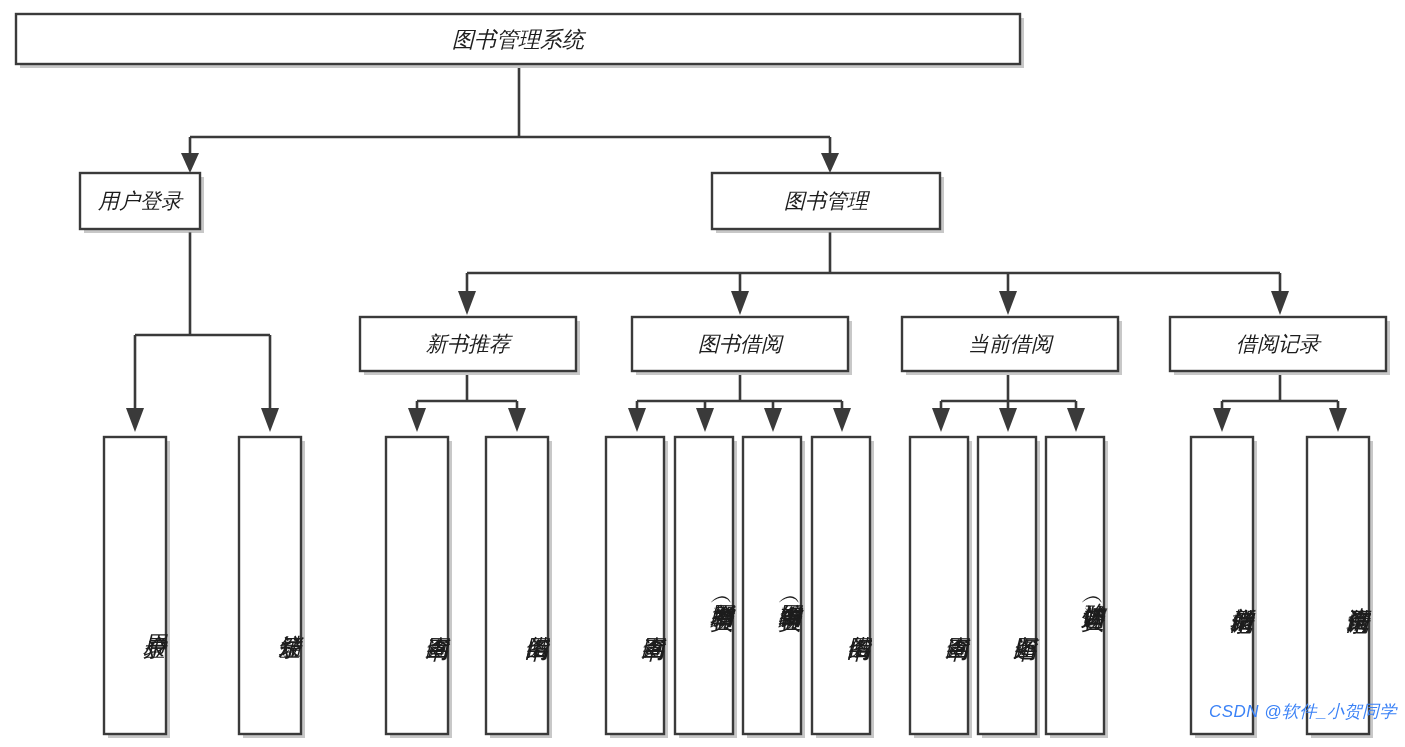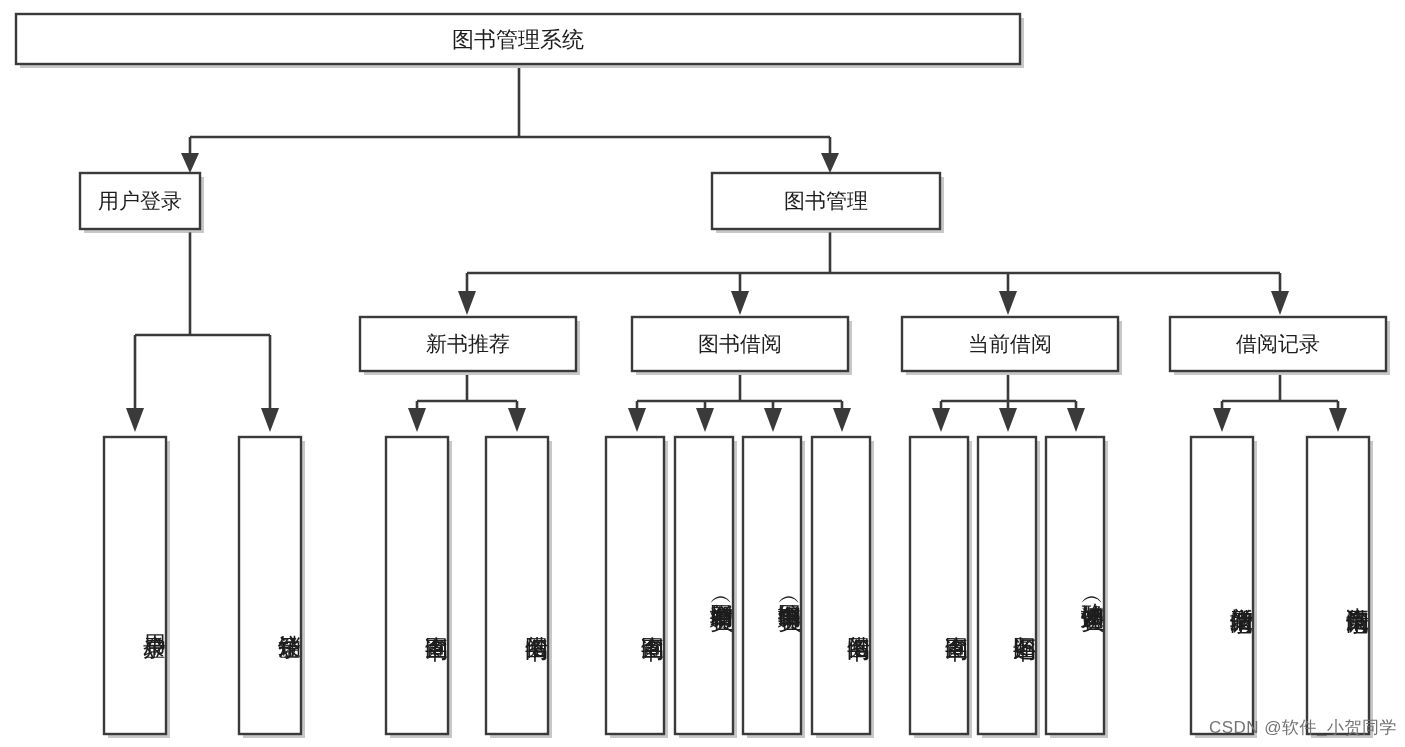--- a/index.html
+++ b/index.html
@@ -9,20 +9,21 @@
   }
   body {
     font-family: "Liberation Sans", "DejaVu Sans", sans-serif;
   }
   #stage {
     position: relative;
     width: 1405px;
     height: 747px;
     background: #ffffff;
     overflow: hidden;
+    font-style: italic;
   }
   svg.diagram {
     position: absolute;
     left: 0;
     top: 0;
     width: 1405px;
     height: 747px;
   }
   .node-box {
     fill: #ffffff;
@@ -64,24 +65,24 @@
     text-align: center;
     white-space: nowrap;
     display: flex;
     align-items: flex-start;
     justify-content: center;
     pointer-events: none;
   }
   .watermark {
     position: absolute;
     right: 8px;
-    bottom: 8px;
+    bottom: 24px;
     font-family: "Liberation Sans", "DejaVu Sans", sans-serif;
     font-size: 17px;
-    color: #737373;
+    color: #3b82f6;
     letter-spacing: 0.5px;
     white-space: nowrap;
   }
 </style>
 </head>
 <body>
 
 <div id="stage">
 
   <svg class="diagram" viewBox="0 0 1405 747">

